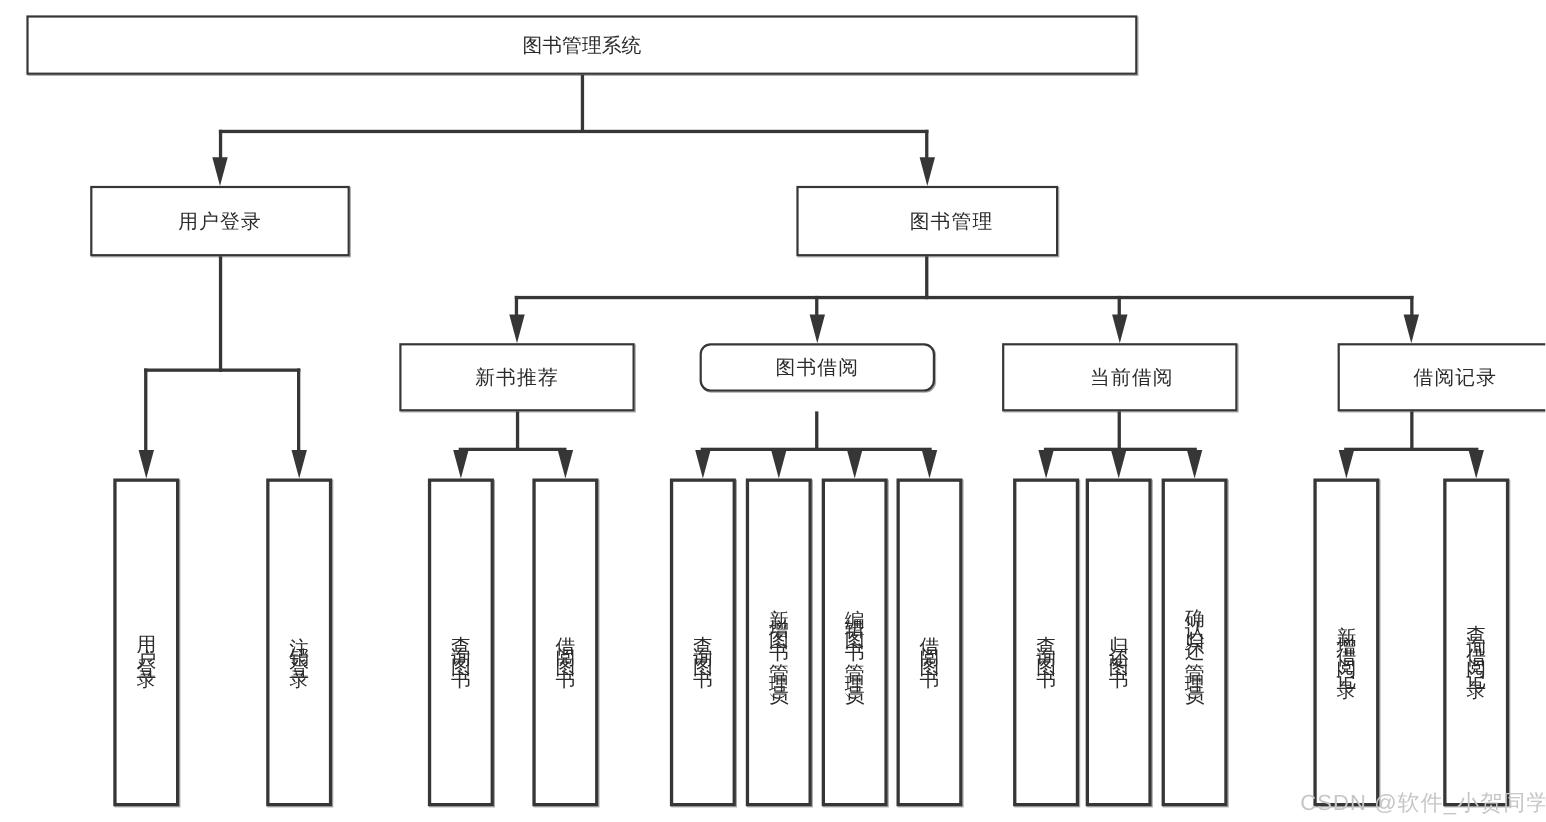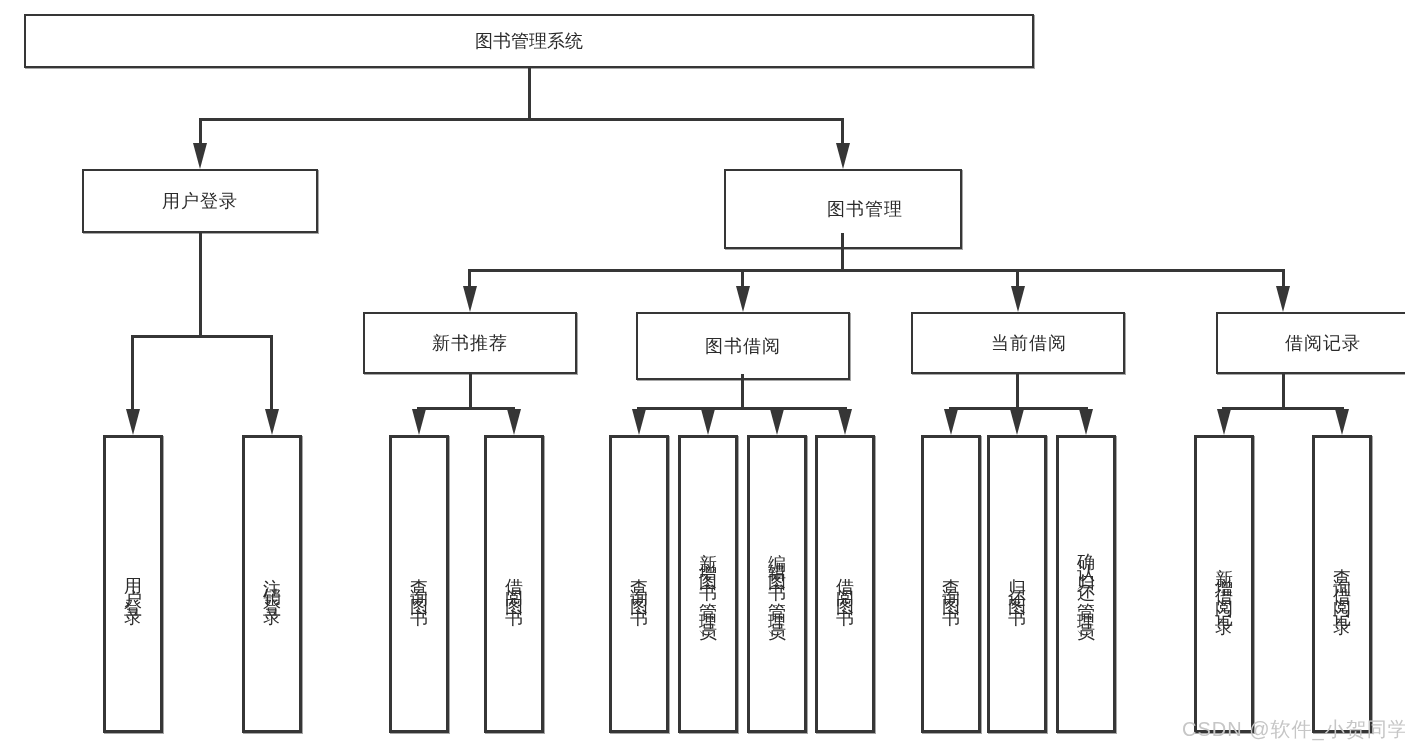--- a/index.html
+++ b/index.html
@@ -82,21 +82,21 @@
   <div class="vline" style="left:528px; top:68px; height:51px;"></div>
   <div class="hline" style="left:199px; top:118px; width:645px;"></div>
   <div class="vline" style="left:199px; top:118px; height:30px;"></div>
   <div class="arrow" style="left:193px; top:143px;"></div>
   <div class="vline" style="left:841px; top:118px; height:30px;"></div>
   <div class="arrow" style="left:836px; top:143px;"></div>
 
   <div class="node h-label" style="left:82px; top:169px; width:236px; height:64px;">
     <span>用户登录</span>
   </div>
-  <div class="node h-label" style="left:724px; top:169px; width:238px; height:80px;padding-left:44px;">
+  <div class="node h-label" style="left:724px; top:169px; width:238px; height:64px;padding-left:44px;">
     <span>图书管理</span>
   </div>
 
   <div class="vline" style="left:199px; top:233px; height:105px;"></div>
   <div class="hline" style="left:131px; top:335px; width:142px;"></div>
   <div class="vline" style="left:131px; top:335px; height:76px;"></div>
   <div class="arrow" style="left:126px; top:409px;"></div>
   <div class="vline" style="left:270px; top:335px; height:76px;"></div>
   <div class="arrow" style="left:265px; top:409px;"></div>
 
@@ -107,21 +107,21 @@
   <div class="vline" style="left:741px; top:269px; height:22px;"></div>
   <div class="arrow" style="left:736px; top:286px;"></div>
   <div class="vline" style="left:1016px; top:269px; height:22px;"></div>
   <div class="arrow" style="left:1011px; top:286px;"></div>
   <div class="vline" style="left:1282px; top:269px; height:22px;"></div>
   <div class="arrow" style="left:1276px; top:286px;"></div>
 
   <div class="node h-label" style="left:363px; top:312px; width:214px; height:62px;font-family:Liberation Mono, monospace;">
     <span>新书推荐</span>
   </div>
-  <div class="node h-label" style="left:636px; top:312px; width:214px; height:68px;">
+  <div class="node h-label" style="left:636px; top:312px; width:214px; height:44px;border-radius:10px;">
     <span>图书借阅</span>
   </div>
   <div class="node h-label" style="left:911px; top:312px; width:214px; height:62px;padding-left:22px;">
     <span>当前借阅</span>
   </div>
   <div class="node h-label" style="left:1216px; top:312px; width:214px; height:62px;">
     <span>借阅记录</span>
   </div>
 
   <div class="vline" style="left:469px; top:374px; height:36px;"></div>

